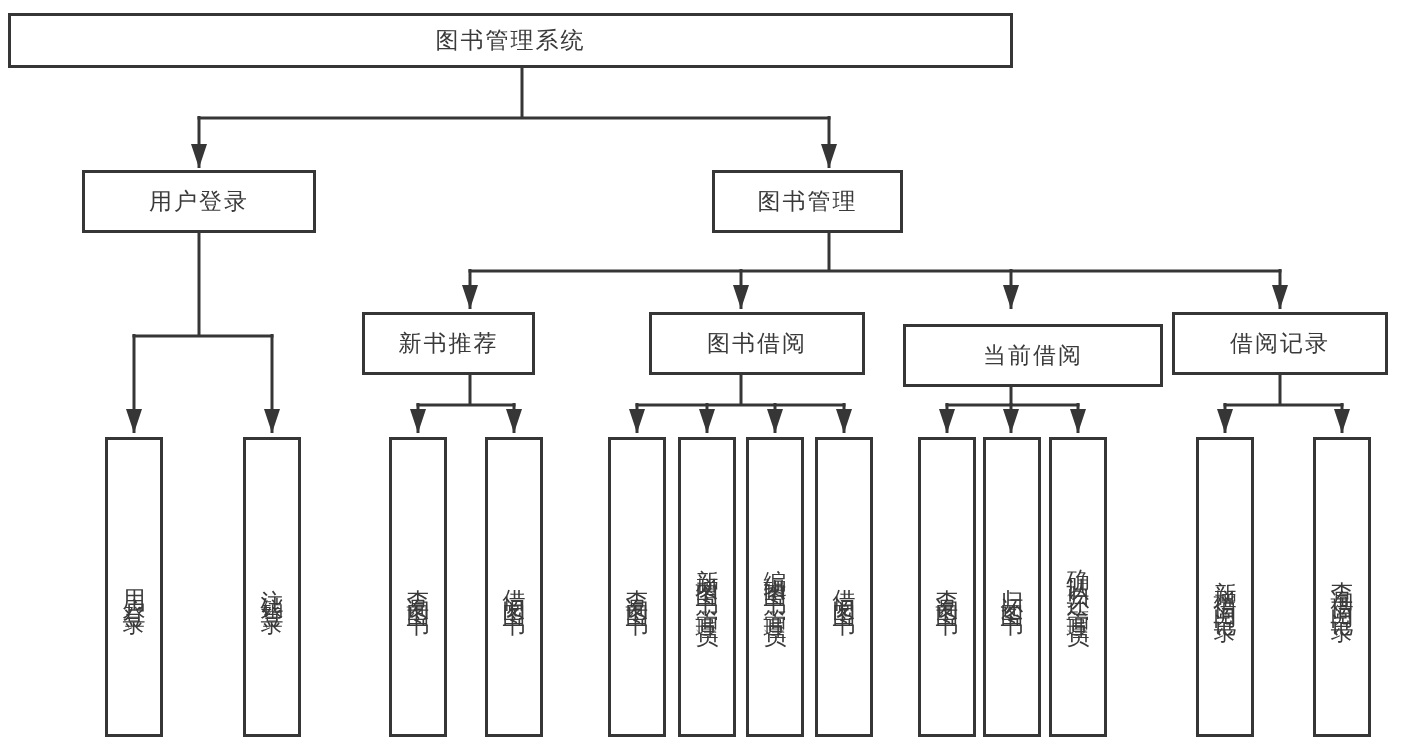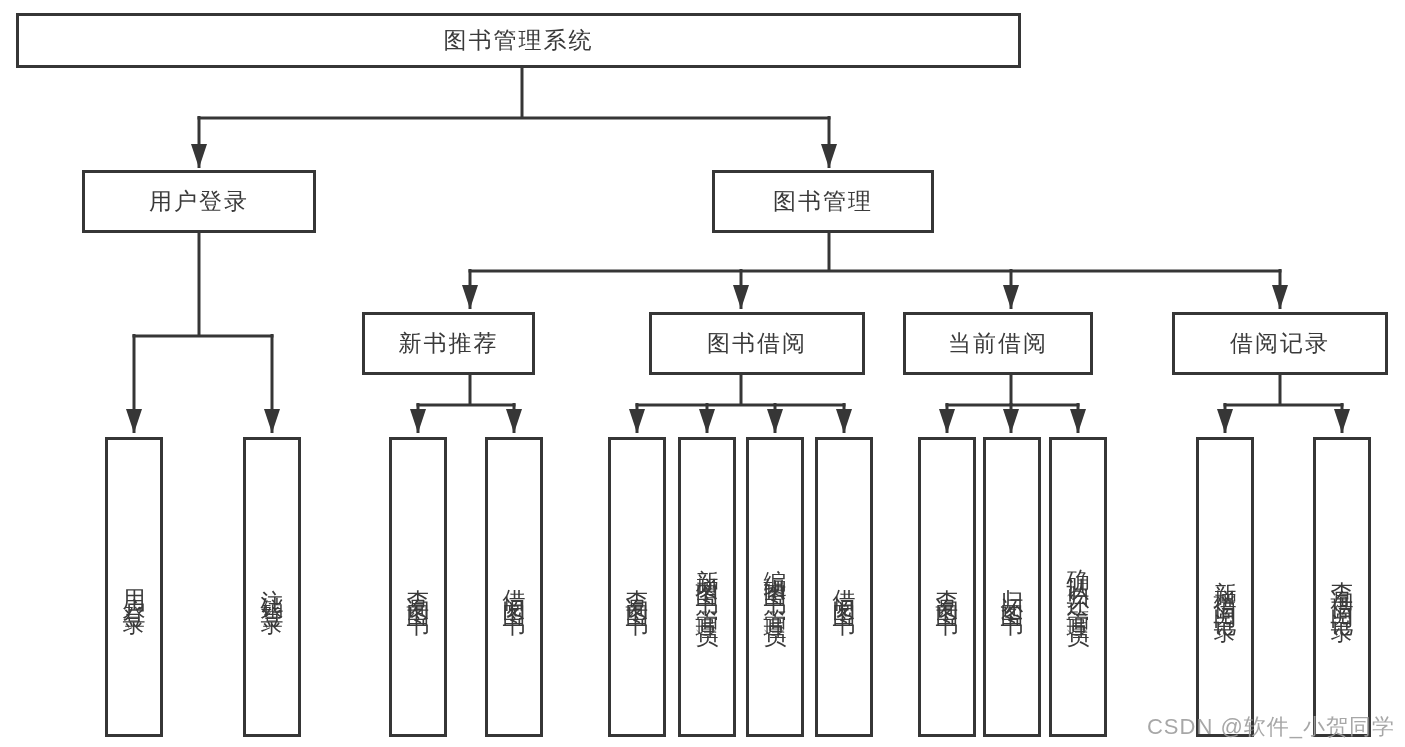--- a/index.html
+++ b/index.html
@@ -112,43 +112,42 @@
       <line x1="1011" y1="403" x2="1011" y2="433" marker-end="url(#arw)"></line>
       <line x1="1078" y1="403" x2="1078" y2="433" marker-end="url(#arw)"></line>
 
       <path d="M1280 375 V405"></path>
       <path d="M1223.5 405 H1343.5"></path>
       <line x1="1225" y1="403" x2="1225" y2="433" marker-end="url(#arw)"></line>
       <line x1="1342" y1="403" x2="1342" y2="433" marker-end="url(#arw)"></line>
     </g>
   </svg>
 
-  <div class="hbox" style="left:16px; top:13px; width:1005px; height:55px;">图书管理系统</div>
+  <div class="hbox" style="left:8px; top:13px; width:1005px; height:55px;">图书管理系统</div>
 
   <div class="hbox" style="left:82px; top:170px; width:234px; height:63px;">用户登录</div>
-  <div class="hbox" style="left:712px; top:170px; width:222px; height:63px;">图书管理</div>
+  <div class="hbox" style="left:712px; top:170px; width:191px; height:63px;">图书管理</div>
 
   <div class="hbox" style="left:362px; top:312px; width:173px; height:63px;">新书推荐</div>
   <div class="hbox" style="left:633px; top:312px; width:216px; height:63px;margin-left:16px;">图书借阅</div>
-  <div class="hbox" style="left:903px; top:312px; width:190px; height:63px;">当前借阅</div>
+  <div class="hbox" style="left:903px; top:324px; width:260px; height:63px;">当前借阅</div>
   <div class="hbox" style="left:1172px; top:312px; width:216px; height:63px;">借阅记录</div>
 
   <div class="vbox" style="left:105px;">用户登录</div>
   <div class="vbox" style="left:243px;">注销登录</div>
 
   <div class="vbox" style="left:389px;">查询图书</div>
   <div class="vbox" style="left:485px;">借阅图书</div>
 
   <div class="vbox" style="left:608px;">查询图书</div>
   <div class="vbox" style="left:678px;">新增图书（管理员）</div>
   <div class="vbox" style="left:746px;">编辑图书（管理员）</div>
   <div class="vbox" style="left:815px;">借阅图书</div>
 
   <div class="vbox" style="left:918px;">查询图书</div>
   <div class="vbox" style="left:983px;">归还图书</div>
   <div class="vbox" style="left:1049px;">确认归还（管理员）</div>
 
   <div class="vbox" style="left:1196px;">新增借阅记录</div>
   <div class="vbox" style="left:1313px;">查询借阅记录</div>
 
-  <div class="watermark">CSDN @软件_小贺同学</div>
 
 </div>
 
 </body></html>

